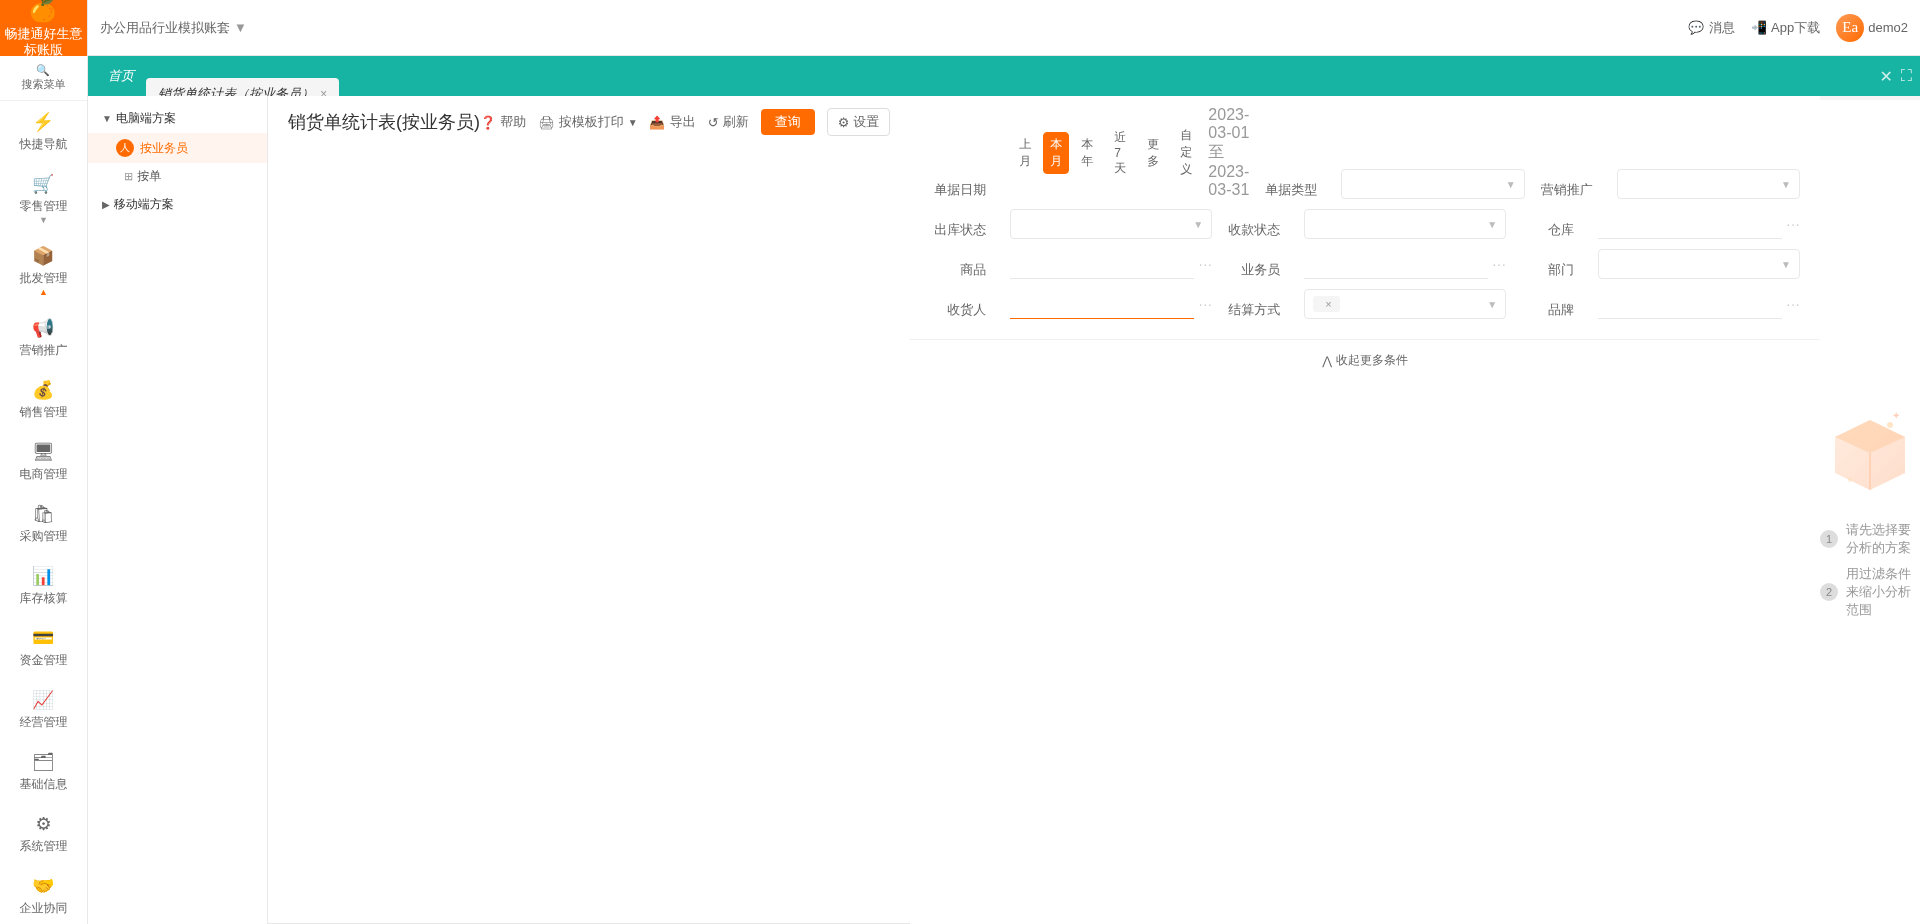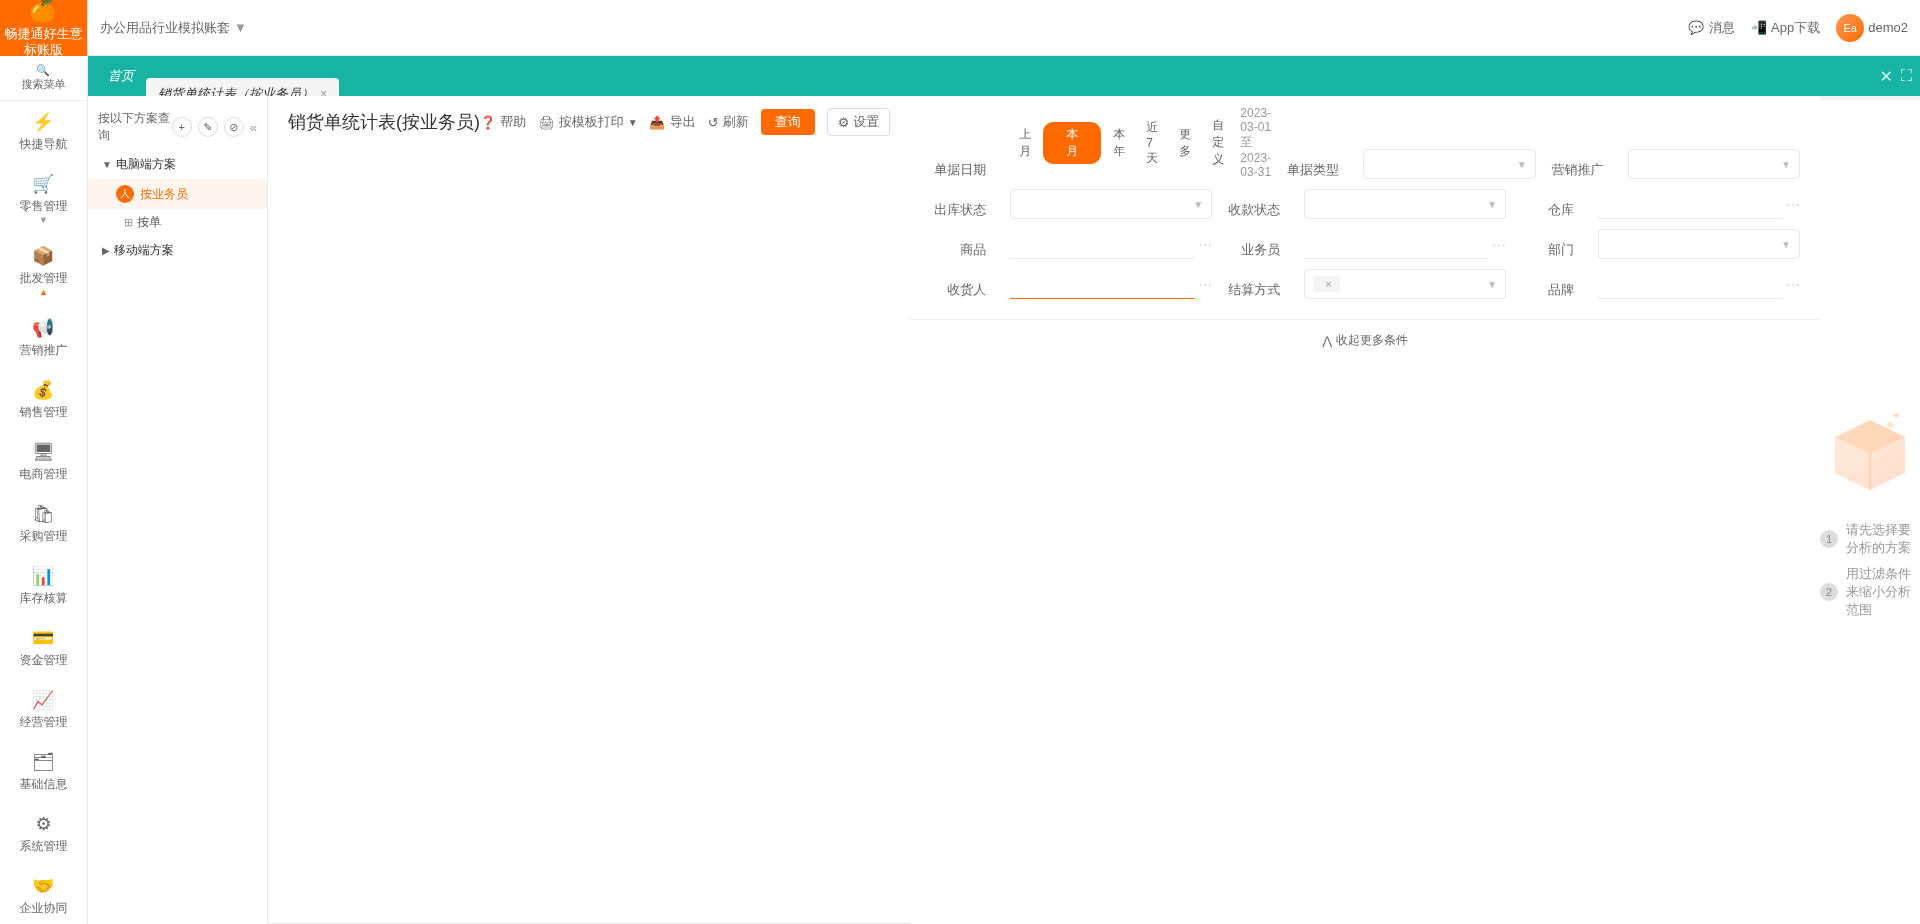--- a/index.html
+++ b/index.html
@@ -17,21 +17,21 @@
     
     .main { flex: 1; display: flex; flex-direction: column; overflow: hidden; }
 
     
     .topbar { height: 56px; background: #fff; border-bottom: 1px solid #e8e8e8; display: flex; align-items: center; padding: 0 12px; justify-content: space-between; flex-shrink: 0; }
     .topbar-left { display: flex; align-items: center; gap: 8px; color: #666; font-size: 13px; }
     .topbar-title { display: flex; align-items: center; gap: 4px; }
     .topbar-dropdown { color: #999; cursor: pointer; }
     .topbar-right { display: flex; align-items: center; gap: 16px; font-size: 13px; color: #666; }
     .topbar-right-item { display: flex; align-items: center; gap: 4px; cursor: pointer; }
-    .avatar { width: 28px; height: 28px; border-radius: 50%; background: linear-gradient(135deg, #ff9a56 0%, #ff6b00 100%); display: flex; align-items: center; justify-content: center; color: #fff; font-size: 11px; }
+    .avatar { width: 28px; height: 28px; border-radius: 50%; background: linear-gradient(135deg, #ff9a56 0%, #ff6b00 100%); display: flex; align-items: center; justify-content: center; color: #fff; font-size: 15px; font-family: Liberation Serif, serif; }
 
     
     .tabbar { height: 40px; background: #17b3a3; display: flex; align-items: center; padding: 0 8px; flex-shrink: 0; }
     .tab { height: 32px; padding: 0 12px; display: flex; align-items: center; gap: 6px; border-radius: 4px 4px 0 0; cursor: pointer; font-size: 13px; color: #fff; opacity: 0.8; font-style: italic; }
     .tab.active { background: #f5f5f5; color: #333; opacity: 1; border-radius: 4px 4px 0 0; margin-top: 35px; }
     .tab-close { font-size: 12px; color: #999; cursor: pointer; line-height: 1; }
     .tab-home { background: transparent; color: #fff; opacity: 1; }
     .tabbar-right { margin-left: auto; display: flex; align-items: center; gap: 8px; }
     .tabbar-icon { color: #fff; cursor: pointer; font-size: 16px; opacity: 0.8; }
 
@@ -58,22 +58,22 @@
 
     
     .page-header { background: #fff; padding: 12px 20px 0; border-bottom: 1px solid #e8e8e8; flex-shrink: 0; }
     .page-header-top { display: flex; align-items: center; justify-content: space-between; margin-bottom: 8px; }
     .page-title { font-size: 18px; color: #333; font-weight: 500; }
     .page-header-actions { display: flex; align-items: center; gap: 12px; font-size: 13px; color: #666; }
     .page-action-btn { display: flex; align-items: center; gap: 4px; cursor: pointer; }
     .page-action-btn-orange { background: #ff6b00; color: #fff; padding: 4px 14px; border-radius: 4px; cursor: pointer; font-size: 13px; }
     .page-action-btn-outline { border: 1px solid #ddd; padding: 4px 10px; border-radius: 4px; cursor: pointer; font-size: 13px; display: flex; align-items: center; gap: 4px; }
     .date-btn { padding: 3px 8px; border-radius: 3px; cursor: pointer; font-size: 12px; color: #666; border: 1px solid transparent; }
-    .date-btn.active { background: #ff6b00; color: #fff; border-color: #ff6b00; border-radius: 10px; padding: 3px 22px; }
-    .date-range { font-size: 12px; color: #999; margin-left: 4px; }
+    .date-btn.active { background: #ff6b00; color: #fff; border-color: #ff6b00; border-radius: 4px; padding: 3px 6px; }
+    .date-range { font-size: 16px; color: #999; margin-left: 4px; }
     .filter-tag { display: inline-flex; align-items: center; gap: 4px; background: #f5f5f5; border-radius: 3px; padding: 2px 8px; font-size: 12px; color: #333; }
     .filter-tag-close { cursor: pointer; color: #999; font-size: 11px; }
 
     
     .collapse-row { display: flex; justify-content: center; padding: 8px 0; background: #fff; border-top: 1px solid #f0f0f0; }
     .collapse-btn { display: flex; align-items: center; gap: 4px; font-size: 12px; color: #666; cursor: pointer; padding: 4px 12px; border-radius: 3px; }
 
     
     .empty-area { flex: 1; display: flex; flex-direction: column; align-items: center; justify-content: center; background: #fff; margin-top: 4px; }
     .empty-icon { width: 100px; height: 100px; margin-bottom: 16px; opacity: 0.7; }
@@ -208,29 +208,20 @@
     </div>
     <div class="tabbar-right">
       <span class="tabbar-icon">✕</span>
       <span class="tabbar-icon">⛶</span>
     </div>
   </div>
 
   <div class="content">
 
     <div class="left-panel">
-      <div class="left-panel-header">
-        <span>按以下方案查询</span>
-        <div class="left-panel-actions">
-          <div class="left-panel-action-btn" title="新增">+</div>
-          <div class="left-panel-action-btn" title="编辑">✎</div>
-          <div class="left-panel-action-btn" title="删除">⊘</div>
-          <span class="left-panel-collapse">«</span>
-        </div>
-      </div>
 
       <div class="scheme-group">
         <div class="scheme-group-title">
           <span style="color:#666;font-size:10px;">▼</span>
           <span>电脑端方案</span>
         </div>
         <div class="scheme-item active">
           <div class="scheme-item-icon">人</div>
           <span>按业务员</span>
         </div>

